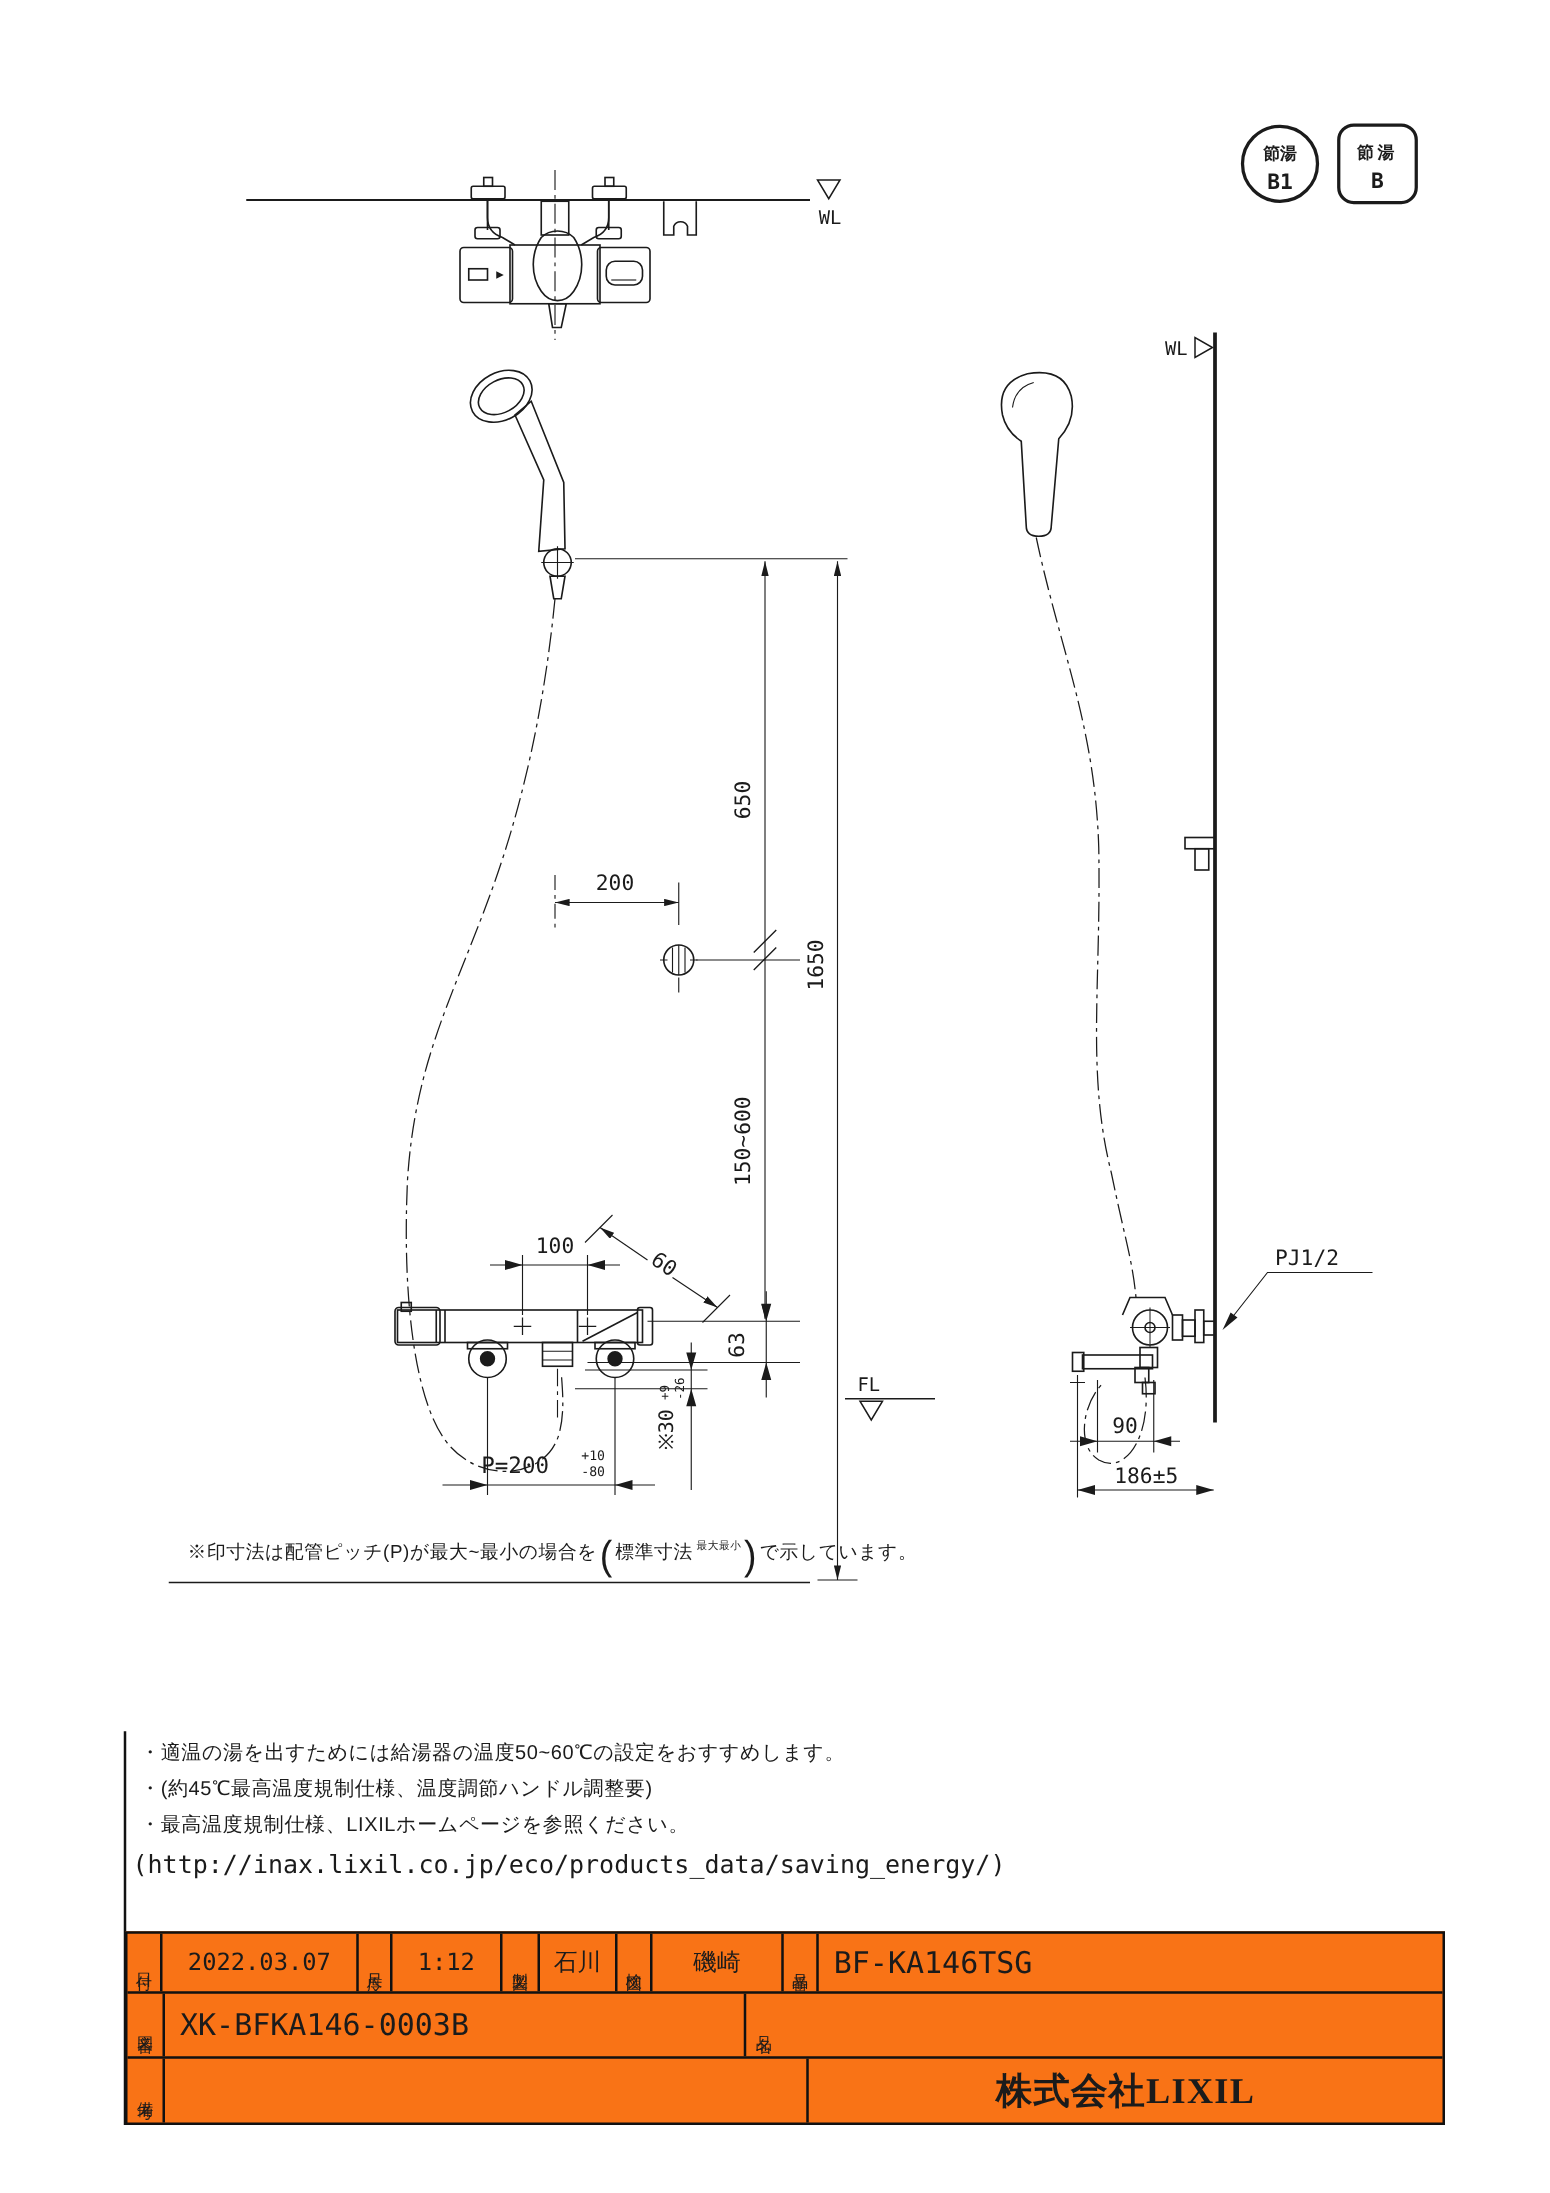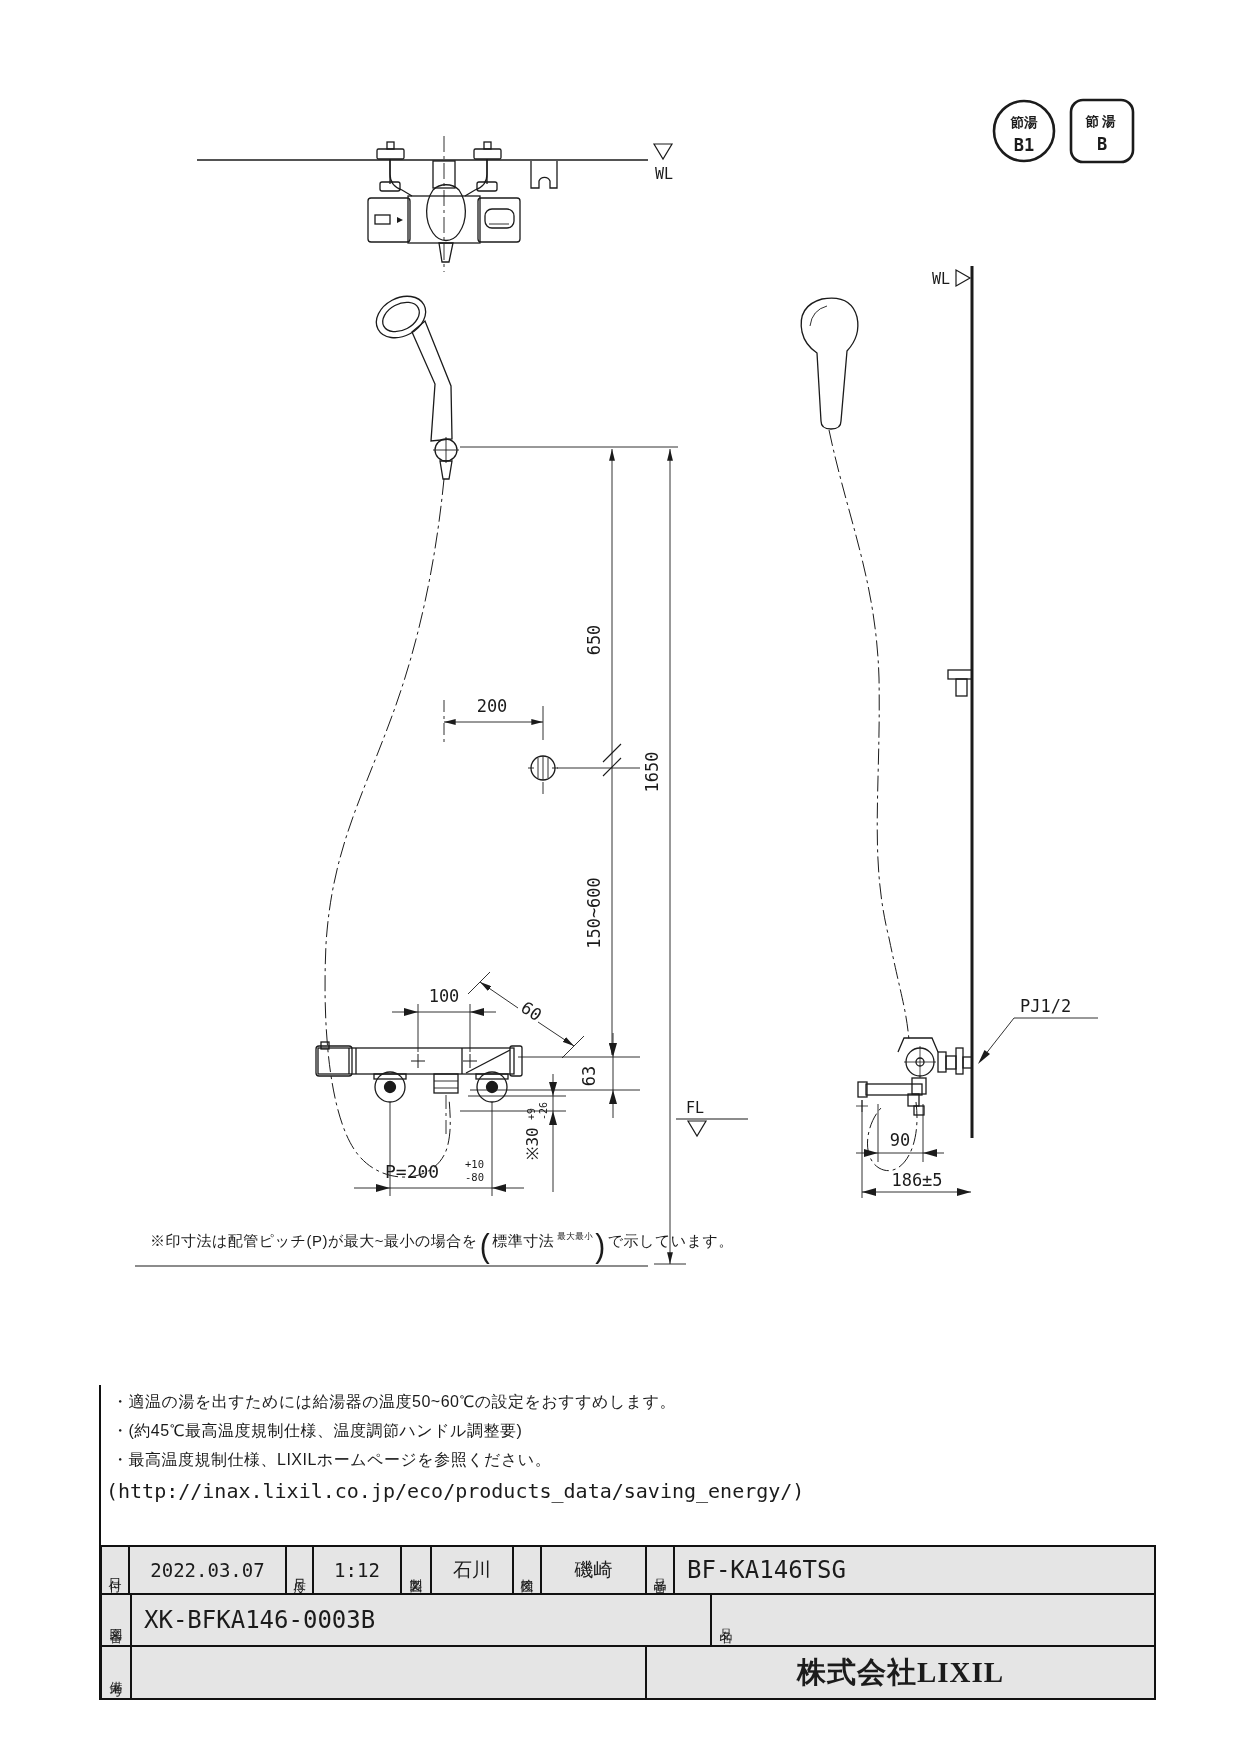--- a/index.html
+++ b/index.html
@@ -12,21 +12,21 @@
   
   .dimnote{display:flex;font-size:15px;letter-spacing:.5px}
   .bigparen{font-size:30px;font-weight:300;line-height:.9;margin:0 2px;transform:scaleY(1.08)}
   .stack{display:inline-flex;flex-direction:row;font-size:8.5px;line-height:1.1;margin-left:3px}
 
   
   .note{font-size:16px;letter-spacing:.5px}
   .note-url{font-size:20px;letter-spacing:0}
 
   
-  .tb{position:absolute;left:100px;top:1545px;width:1056px;height:155px;border:2.5px solid #111;display:flex;flex-direction:column;background:#e5e5e5}
+  .tb{position:absolute;left:100px;top:1545px;width:1056px;height:155px;border:2.5px solid #111;display:flex;flex-direction:column;background:#f97316}
   .tr{display:flex;border-bottom:2px solid #111;flex:0 0 auto}
   .tr:last-child{border-bottom:none;flex:1 1 auto}
   .tc{border-right:2px solid #111;display:flex;align-items:center;justify-content:center;overflow:hidden}
   .tc:last-child{border-right:none}
   .vlab span{writing-mode:vertical-rl;text-orientation:upright;font-size:13px;line-height:1;letter-spacing:2px}
   .val{justify-content:flex-start;padding-left:12px;font-size:24px}
   .valc{font-size:19px}
   .name-val{font-size:17px}
   .company{font-size:29px;font-weight:800;letter-spacing:1px;font-family:Liberation Serif, serif}
 </style>
@@ -244,35 +244,35 @@
         <span>日付</span>
       </div>
     <div class="tc valc mono" style="width:157px">2022.03.07</div>
     <div class="tc vlab" style="width:27px">
         <span>尺度</span>
       </div>
     <div class="tc valc mono" style="width:88px">1:12</div>
     <div class="tc vlab" style="width:30px">
         <span>製図</span>
       </div>
-    <div class="tc valc" style="width:82px">石川</div>
+    <div class="tc valc" style="width:62px">石川</div>
     <div class="tc vlab" style="width:28px">
         <span>検図</span>
       </div>
     <div class="tc valc" style="width:105px">磯崎</div>
     <div class="tc vlab" style="width:28px">
         <span>品番</span>
       </div>
     <div class="tc val mono" style="flex:1">BF-KA146TSG</div>
   </div>
   <div class="tr" style="height:52px">
     <div class="tc vlab" style="width:30px">
         <span>図番</span>
       </div>
-    <div class="tc val mono" style="width:580px">XK-BFKA146-0003B</div>
+    <div class="tc val mono" style="width:465px">XK-BFKA146-0003B</div>
     <div class="tc vlab" style="width:28px">
         <span>品名</span>
       </div>
   </div>
   <div class="tr">
     <div class="tc vlab" style="width:30px">
         <span>備考</span>
       </div>
     <div class="tc" style="width:515px"></div>
     <div class="tc company" style="flex:1">株式会社LIXIL</div>

